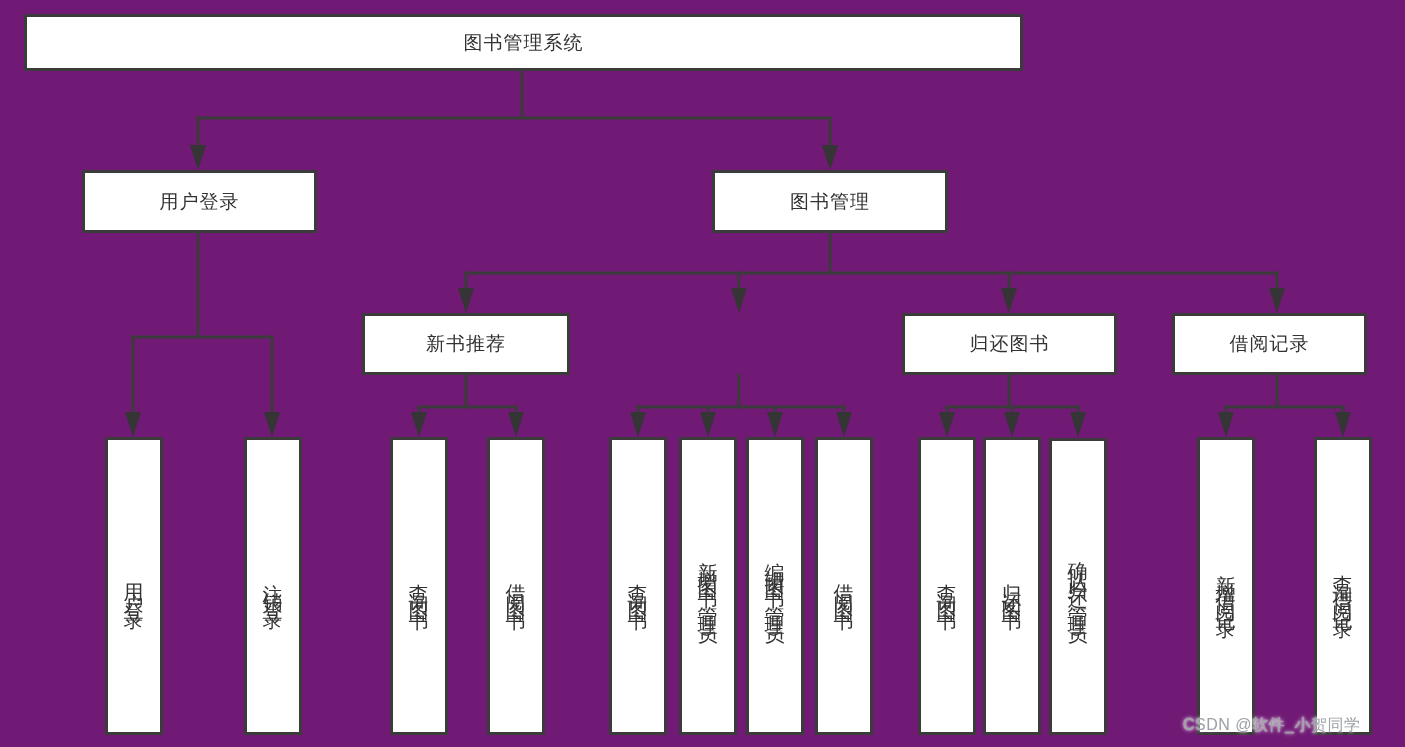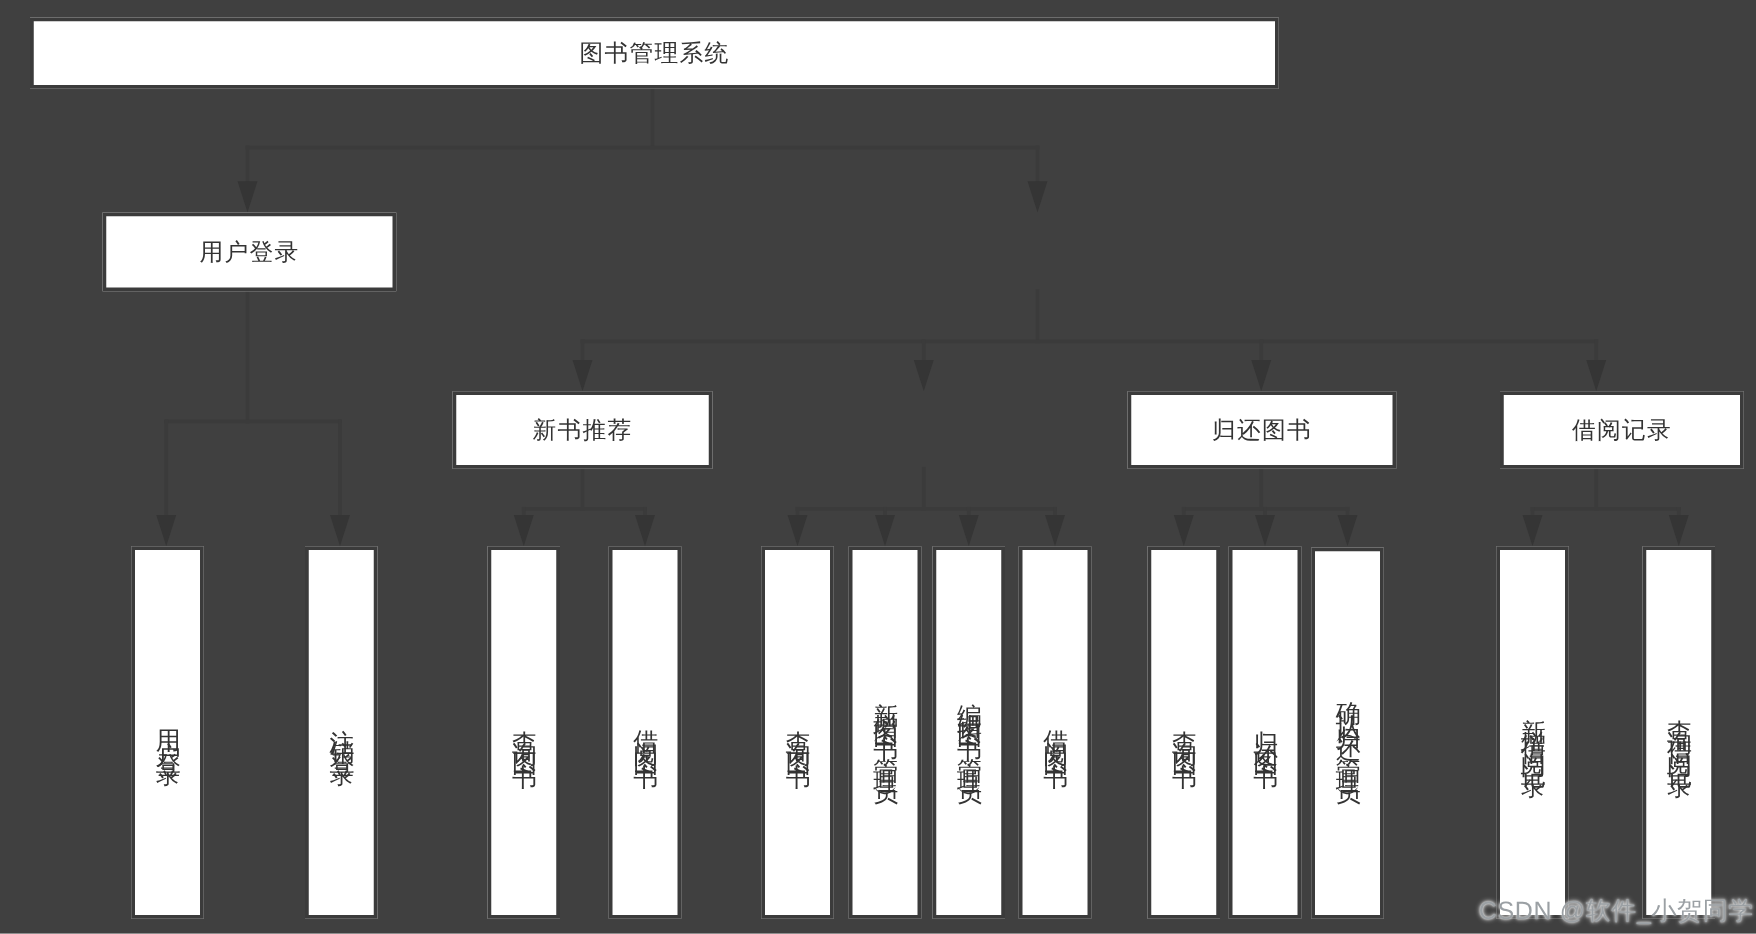--- a/index.html
+++ b/index.html
@@ -1,19 +1,19 @@
 <!DOCTYPE html>
 <html><head>
 <meta charset="utf-8">
 <style>
   html,body{margin:0;padding:0;background:#ffffff;}
   #canvas{
     position:relative;
     width:1405px;height:747px;
-    background:#404040;
+    background:#701a75;
     font-family:"Liberation Sans", sans-serif;
     overflow:hidden;
   }
   #connectors{position:absolute;left:0;top:0;width:1405px;height:747px;}
   #connectors line{stroke:#3b3b3b;stroke-width:3;stroke-linecap:square;}
   #connectors polygon{fill:#353535;}
   .box{
     position:absolute;
     box-sizing:border-box;
     background:#ffffff;
@@ -25,21 +25,21 @@
   .leaf span{
     writing-mode:vertical-rl;
     font-size:20px;
     letter-spacing:9px;
     line-height:1;
     color:#333333;
   }
   #watermark{
     position:absolute;
     left:1183px;top:715px;
-    font-size:20px;
+    font-size:16px;
     color:#9ba0a4;
     letter-spacing:0.5px;
     white-space:nowrap;
     text-shadow:0 0 2px #ffffff, 0 0 4px #ffffff;
     z-index:5;
   }
 </style>
 </head>
 <body>
 
@@ -114,28 +114,31 @@
     </g>
   </svg>
 
   <div class="box hlabel" style="left:24px;top:14px;width:999px;height:57px;">
     <span>图书管理系统</span>
   </div>
 
   <div class="box hlabel" style="left:82px;top:170px;width:235px;height:63px;">
     <span>用户登录</span>
   </div>
+  <div class="box hlabel" style="left:712px;top:170px;width:236px;height:63px;">
+    <span>图书管理</span>
+  </div>
 
   <div class="box hlabel" style="left:362px;top:313px;width:208px;height:62px;">
     <span>新书推荐</span>
   </div>
   <div class="box hlabel" style="left:902px;top:313px;width:215px;height:62px;">
     <span>归还图书</span>
   </div>
-  <div class="box hlabel" style="left:1172px;top:313px;width:195px;height:62px;margin-left:28px;">
+  <div class="box hlabel" style="left:1172px;top:313px;width:195px;height:62px;">
     <span>借阅记录</span>
   </div>
 
   <div class="box leaf" style="left:105px;top:437px;width:58px;height:298px;">
     <span>用户登录</span>
   </div>
   <div class="box leaf" style="left:244px;top:437px;width:58px;height:298px;">
     <span>注销登录</span>
   </div>
 

